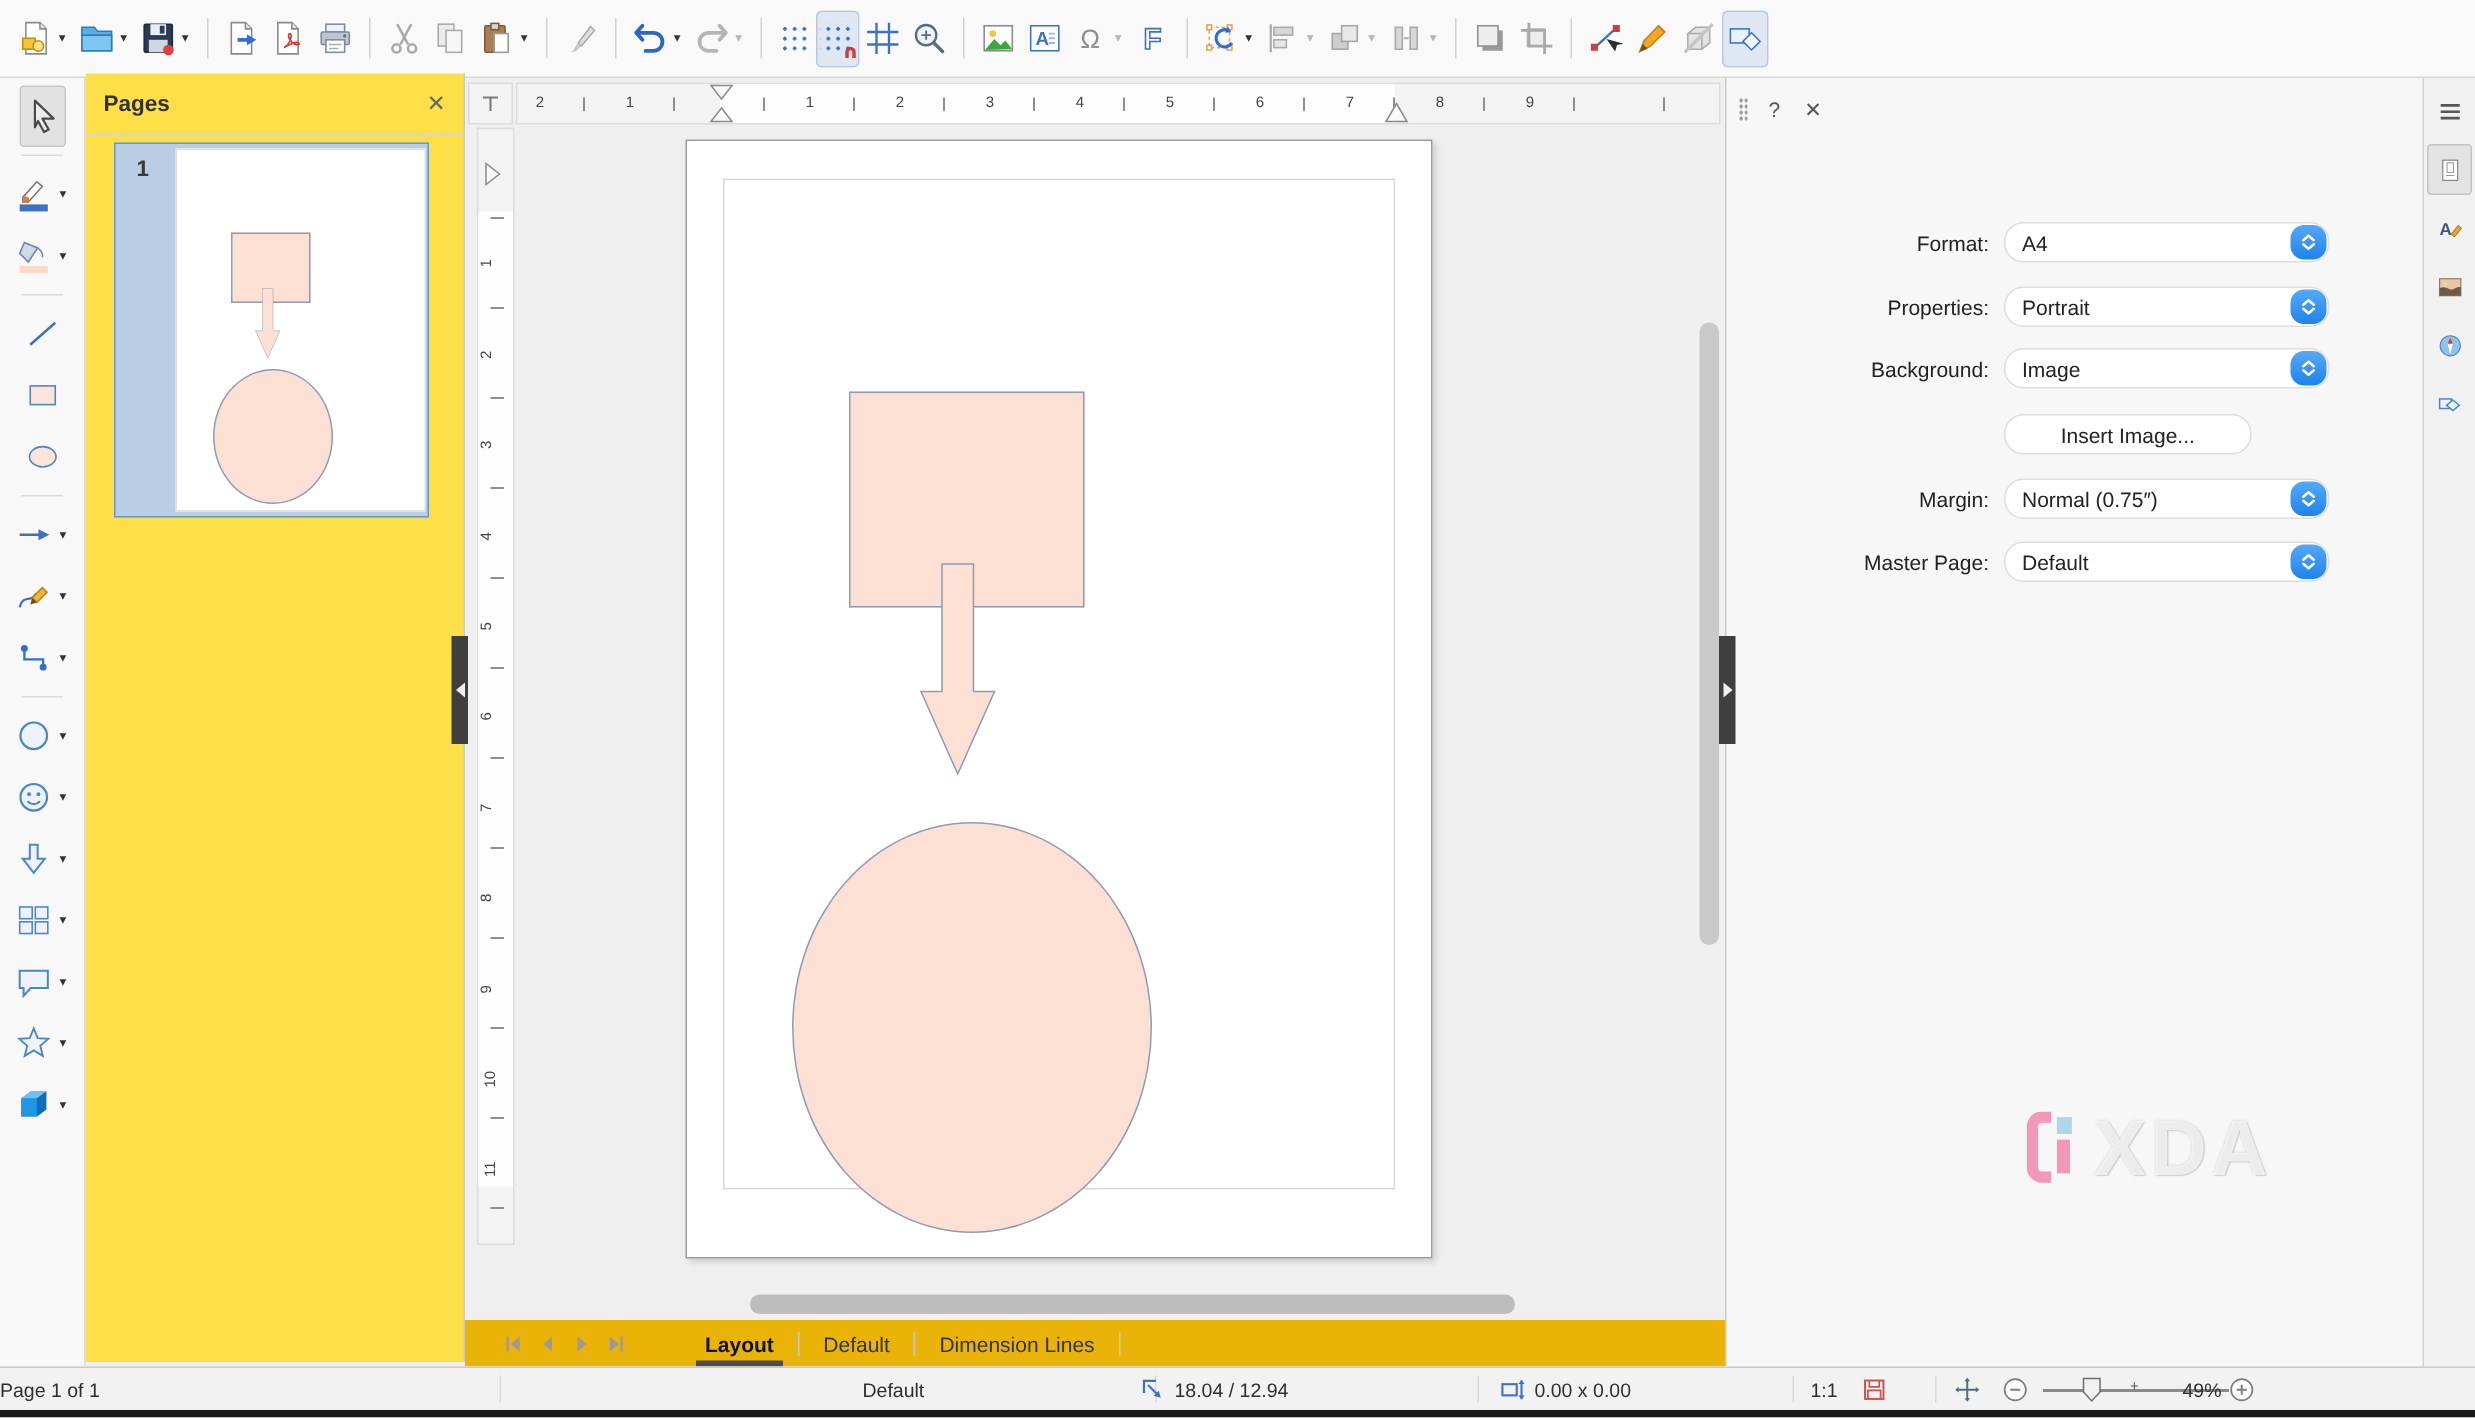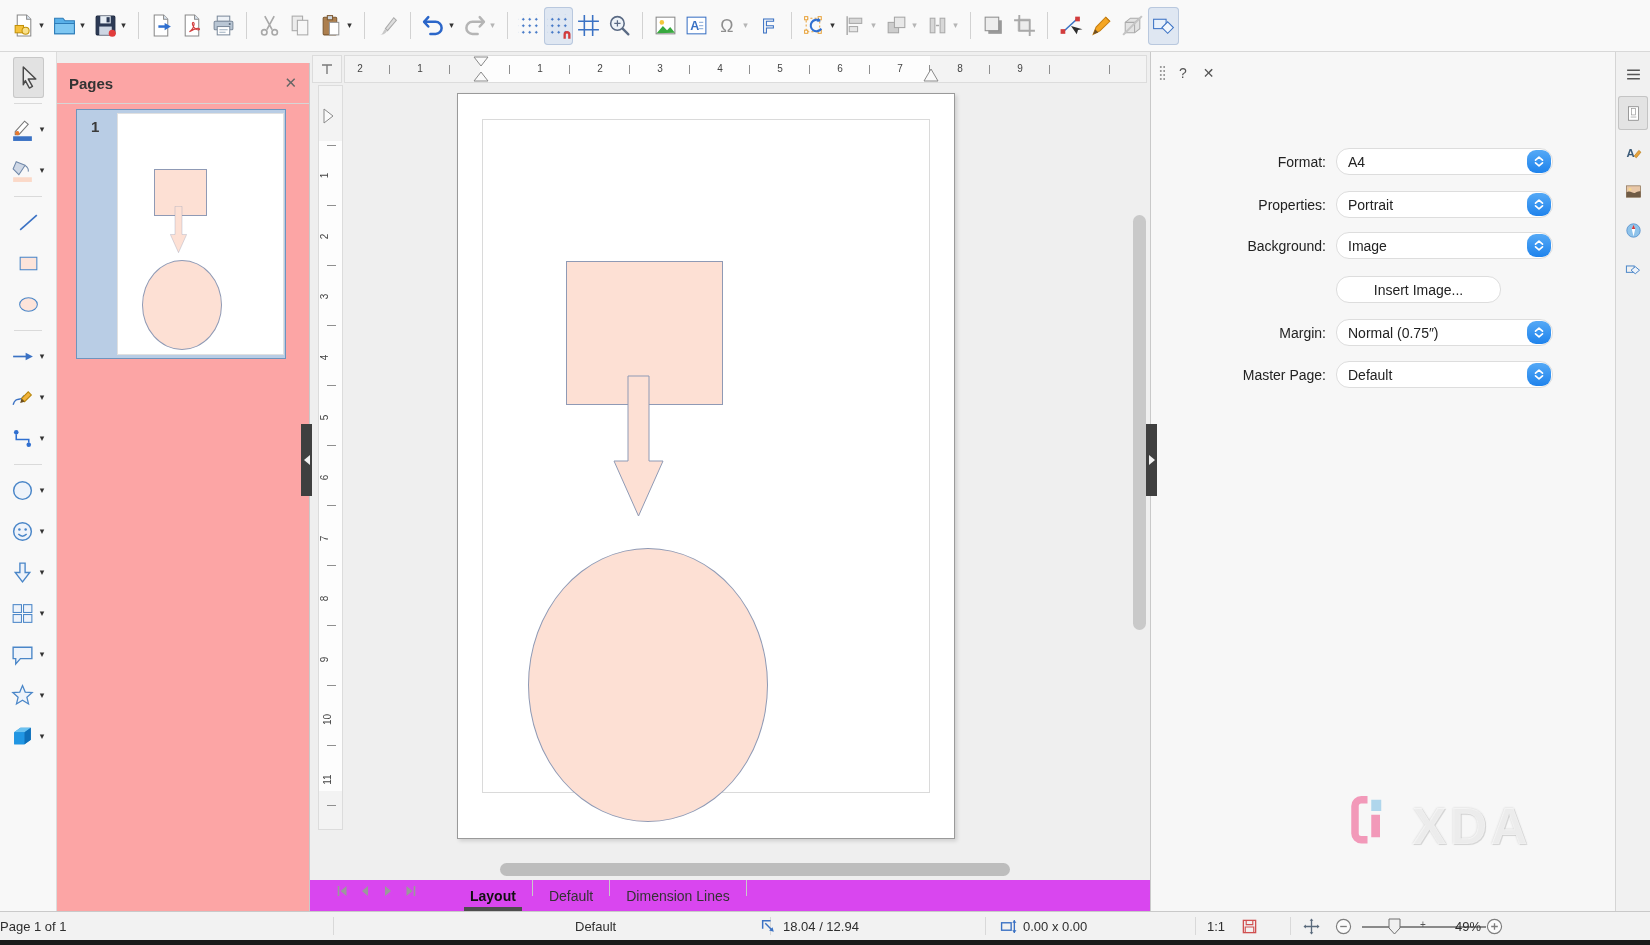--- a/index.html
+++ b/index.html
@@ -20,21 +20,21 @@
   .dots{width:23px;height:23px;background-image:radial-gradient(#3b72c4 1.15px,transparent 1.3px);
         background-size:6.5px 6.5px;background-position:2px 2px;position:relative}
   
   .leftrail{position:absolute;left:0;top:52px;width:57px;height:859px;background:#f8f8f8;
             border-right:1px solid #dcdcdc;box-sizing:border-box;display:flex;flex-direction:column;
             align-items:center;padding-top:5px}
   .lbtn{height:41px;display:flex;align-items:center;gap:3px;padding:0 3px;border-radius:3px}
   .lbtn.active{background:#e2e2e2;box-shadow:inset 0 0 0 1px #c8c8c8}
   .lsep{width:28px;height:1px;background:#dadada;margin:5px 0}
   
-  .pagespanel{position:absolute;left:57px;top:63px;width:253px;height:859px;background:#fca5a5;
+  .pagespanel{position:absolute;left:57px;top:49px;width:253px;height:859px;background:#fde047;
               border-right:1px solid #c9c9c9;box-sizing:border-box}
   .pheader{height:40px;display:flex;align-items:center;padding:0 12px;border-bottom:1px solid #d6d6d6}
   .ptitle{font-weight:bold;font-size:15px;color:#333;flex:1}
   .pclose{color:#666;font-size:15px;cursor:default}
   .thumbsel{position:absolute;left:19px;top:46px;width:210px;height:250px;background:var(--selection_blue);
             border:1px solid var(--selection_border);box-sizing:border-box}
   .thumbnum{position:absolute;left:14px;top:8px;font-weight:bold;font-size:15px;color:#3a3a3a}
   .thumbpage{position:absolute;left:40px;top:3px;width:167px;height:242px;background:#fff;border:1px solid #e0e0e0;box-sizing:border-box}
   .tsq{position:absolute;left:36px;top:55px;width:53px;height:47px;background:var(--shape_fill);border:1px solid var(--shape_stroke);box-sizing:border-box}
   .tar{position:absolute;left:52px;top:92px;width:17px;height:47px}
@@ -87,37 +87,37 @@
   .spin{width:24px;height:23px;margin-right:1px;border-radius:9px;
         background:linear-gradient(#55a9f6,#1f83ec);display:flex;align-items:center;justify-content:center}
   .pbtn{position:absolute;left:185px;width:165px;height:27px;background:#fff;border:1px solid #ddd;border-radius:13px;
         box-sizing:border-box;display:flex;align-items:center;justify-content:center;font-size:14px;color:#222}
   
   .rail{position:absolute;left:1615px;top:52px;width:35px;height:859px;background:#f1f1f1;
         border-left:1px solid #d5d5d5;box-sizing:border-box;display:flex;flex-direction:column;align-items:center}
   .rbtn{width:30px;height:34px;display:flex;align-items:center;justify-content:center;margin-top:5px;border-radius:3px}
   .rbtn.active{background:#e3e3e3;box-shadow:inset 0 0 0 1px #c4c4c4}
   
-  .tabsrow{position:absolute;left:310px;top:880px;width:840px;height:31px;background:#d946ef;
-           display:flex;align-items:flex-start;padding-left:20px;box-sizing:border-box}
+  .tabsrow{position:absolute;left:310px;top:880px;width:840px;height:31px;background:#eab308;
+           display:flex;align-items:center;padding-left:20px;box-sizing:border-box}
   .navbtn{width:23px;height:22px;display:flex;align-items:center;justify-content:center}
   .tab{padding:0 16px;font-size:14px;color:#333;height:100%;display:flex;align-items:center;position:relative}
   .tab.active{font-weight:bold;color:#111}
   .tab.active:after{content:"";position:absolute;left:10px;right:10px;bottom:0;height:4px;background:#4d4d4d}
   .tabsep{width:1px;height:16px;background:#c9c9c9}
   
   .statusbar{position:absolute;left:0;top:911px;width:100%;height:29px;background:#f2f2f2;
              border-top:1px solid #c9c9c9;box-sizing:border-box;font-size:13px;color:#2e2e2e}
   .sb{position:absolute;top:0;height:28px;display:flex;align-items:center;gap:6px}
   .sbsep{position:absolute;top:5px;width:1px;height:18px;background:#d9d9d9}
   .ztrack{position:absolute;left:1362px;top:14px;width:124px;height:1.5px;background:#8a8a8a}
   .ztick{position:absolute;left:1420px;top:7px;color:#555;font-size:10px}
   .bottomedge{position:absolute;left:0;top:940px;width:100%;height:5px;background:#1a1a1a}
   
-  .watermark{position:absolute;left:1350px;top:796px;display:flex;align-items:flex-start;gap:22px;opacity:.85;pointer-events:none}
+  .watermark{position:absolute;left:1350px;top:736px;display:flex;align-items:center;gap:6px;opacity:.85;pointer-events:none}
   .wmtext{font-size:52px;font-weight:800;letter-spacing:3px;color:rgba(255,255,255,.72);
           text-shadow:0 0 2px rgba(130,130,130,.45),1px 1px 0 rgba(150,150,150,.3)}
 </style>
 </head>
 <body>
 
 <div class="toolbar">
   <div class="tbtn">
     <span class="ic">
         <svg viewBox="0 0 24 24">

